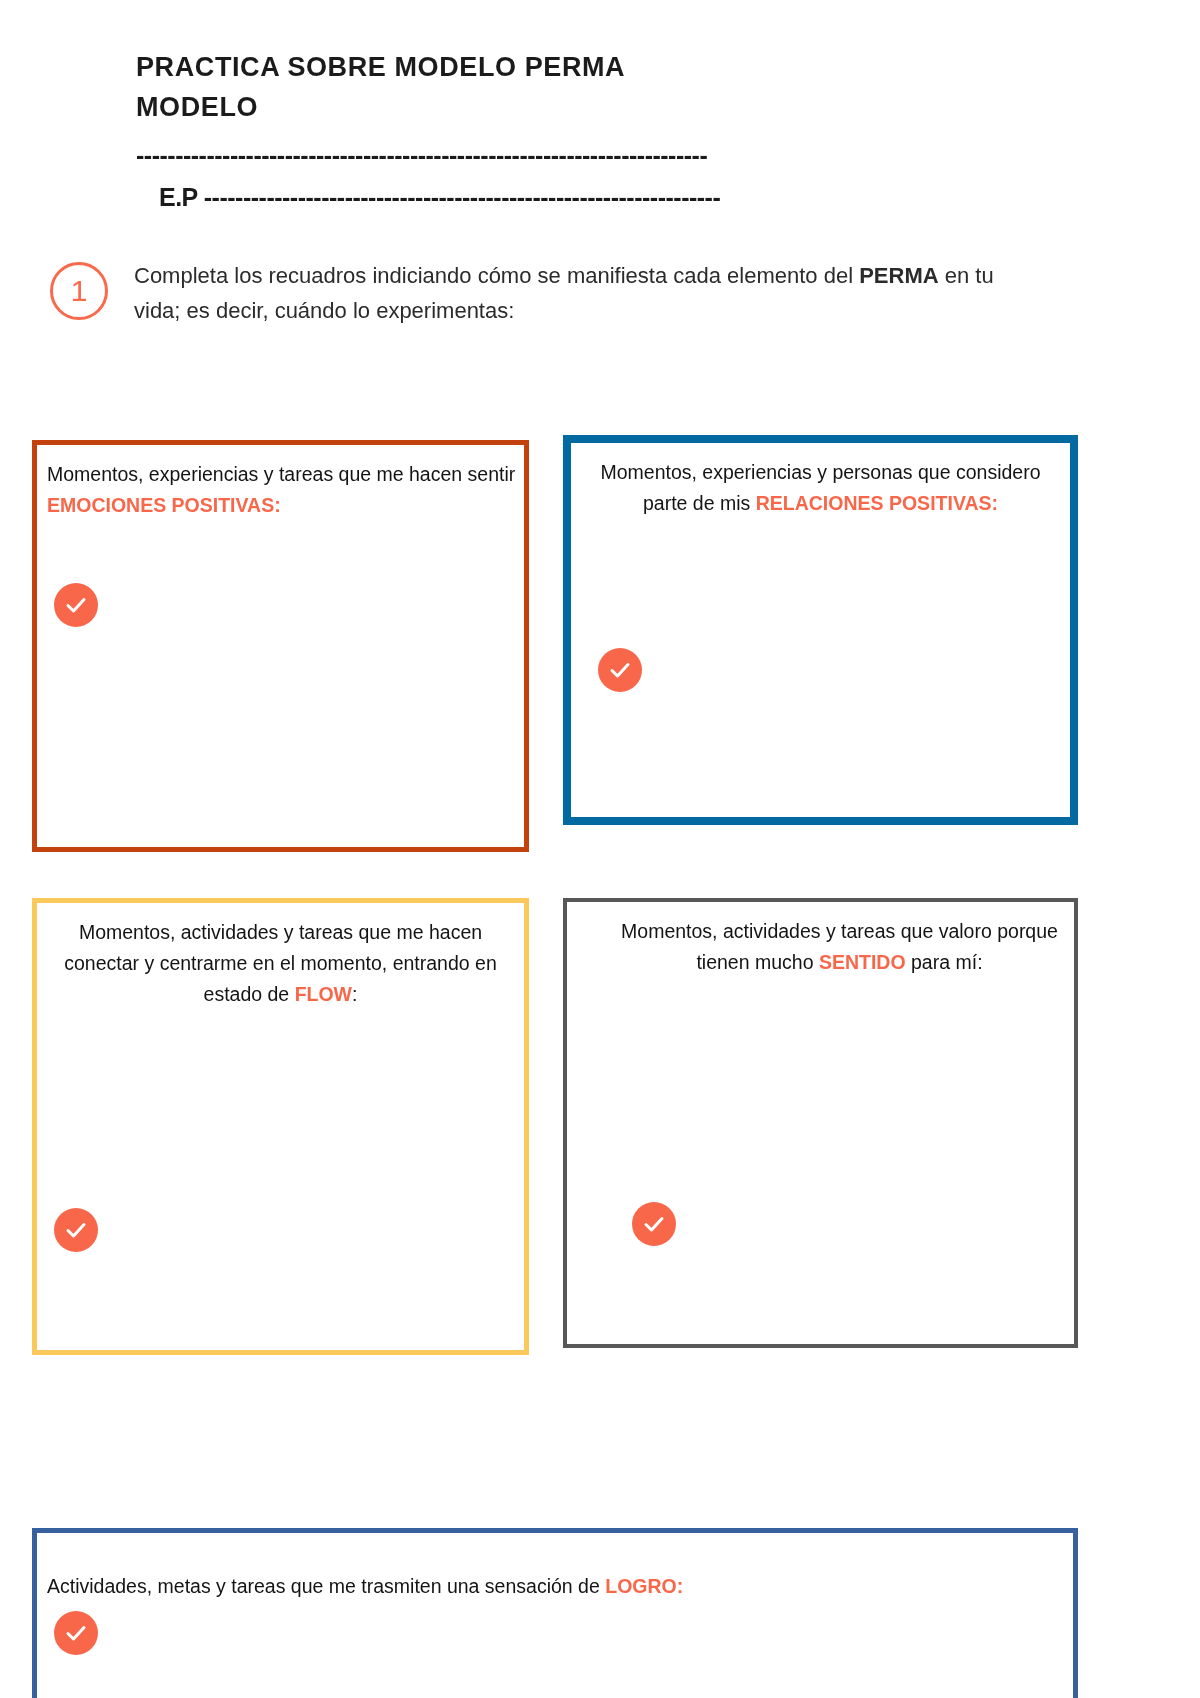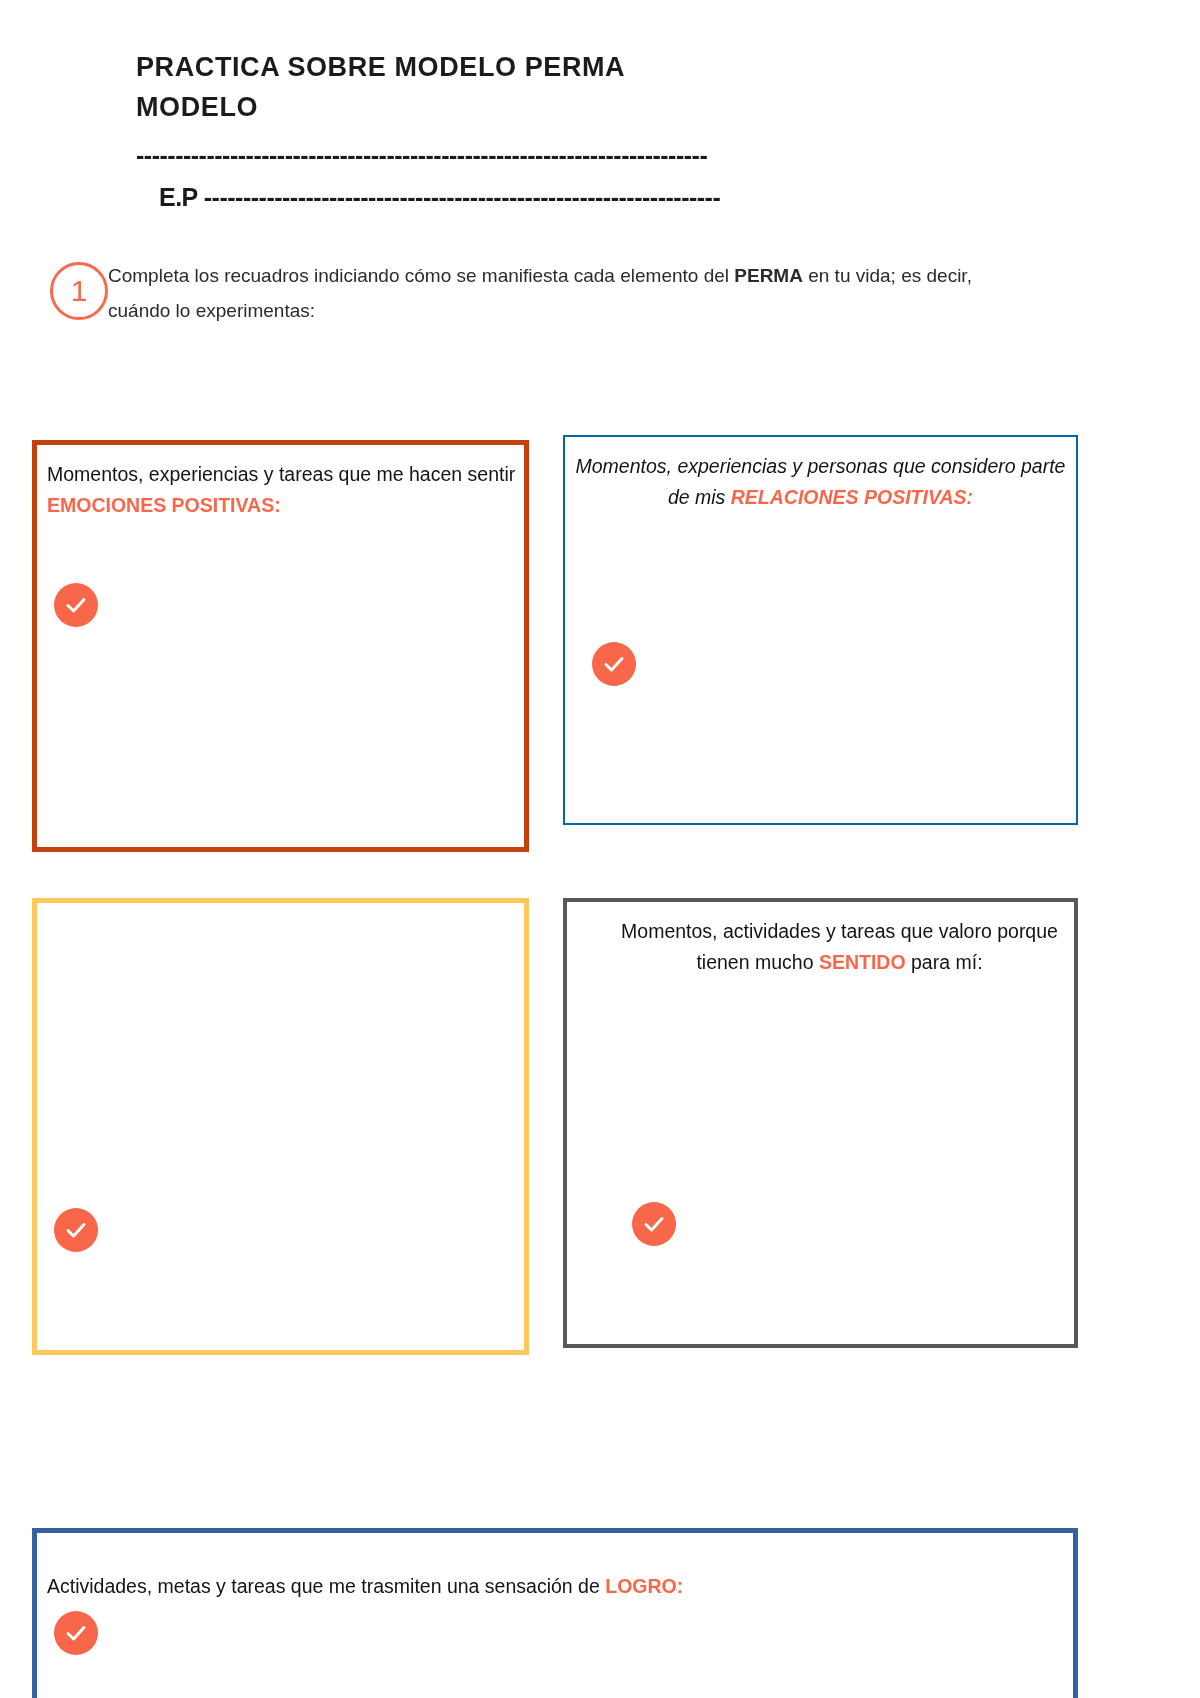--- a/index.html
+++ b/index.html
@@ -91,21 +91,22 @@
     display: flex;
     align-items: center;
     justify-content: center;
     font-size: 30px;
     font-weight: 400;
     color: #f96a4d;
     margin-top: 4px;
   }
 
   .instruction-text {
-    font-size: 19px;
+    margin-left: 26px;
+    font-size: 22px;
     line-height: 35px;
     color: #2b2b2b;
     font-weight: 400;
     max-width: 900px;
   }
 
   .instruction-text b {
     font-weight: 700;
   }
 
@@ -161,22 +162,21 @@
   }
   #box-emociones .box-heading { text-align: left; padding-left: 2px; }
   #box-emociones .check-circle { left: 17px; top: 138px; }
 
   
   #box-relaciones {
     left: 563px;
     top: 435px;
     width: 515px;
     height: 390px;
-    border: 2px solid #0369a1;
-    font-style: italic;
+    border: 8px solid #0369a1;
   }
   #box-relaciones .box-heading { text-align: center; }
   #box-relaciones .check-circle { left: 27px; top: 205px; }
 
   
   #box-flow {
     left: 32px;
     top: 898px;
     width: 497px;
     height: 457px;
@@ -248,20 +248,23 @@
       <div class="check-circle">
         <svg viewBox="0 0 24 24" fill="none" stroke="#ffffff" stroke-width="3" stroke-linecap="round" stroke-linejoin="round">
           <polyline points="4,12.5 9.5,18 20,6.5"></polyline>
         </svg>
       </div>
     </div>
   </div>
 
   <div class="box" id="box-flow">
     <div class="box-inner">
+      <div class="box-heading">
+        <span>Momentos, actividades y tareas que me hacen conectar y centrarme en el momento, entrando en estado de </span><span class="kw">FLOW</span><span>:</span>
+      </div>
       <div class="check-circle">
         <svg viewBox="0 0 24 24" fill="none" stroke="#ffffff" stroke-width="3" stroke-linecap="round" stroke-linejoin="round">
           <polyline points="4,12.5 9.5,18 20,6.5"></polyline>
         </svg>
       </div>
     </div>
   </div>
 
   <div class="box" id="box-sentido">
     <div class="box-inner">

